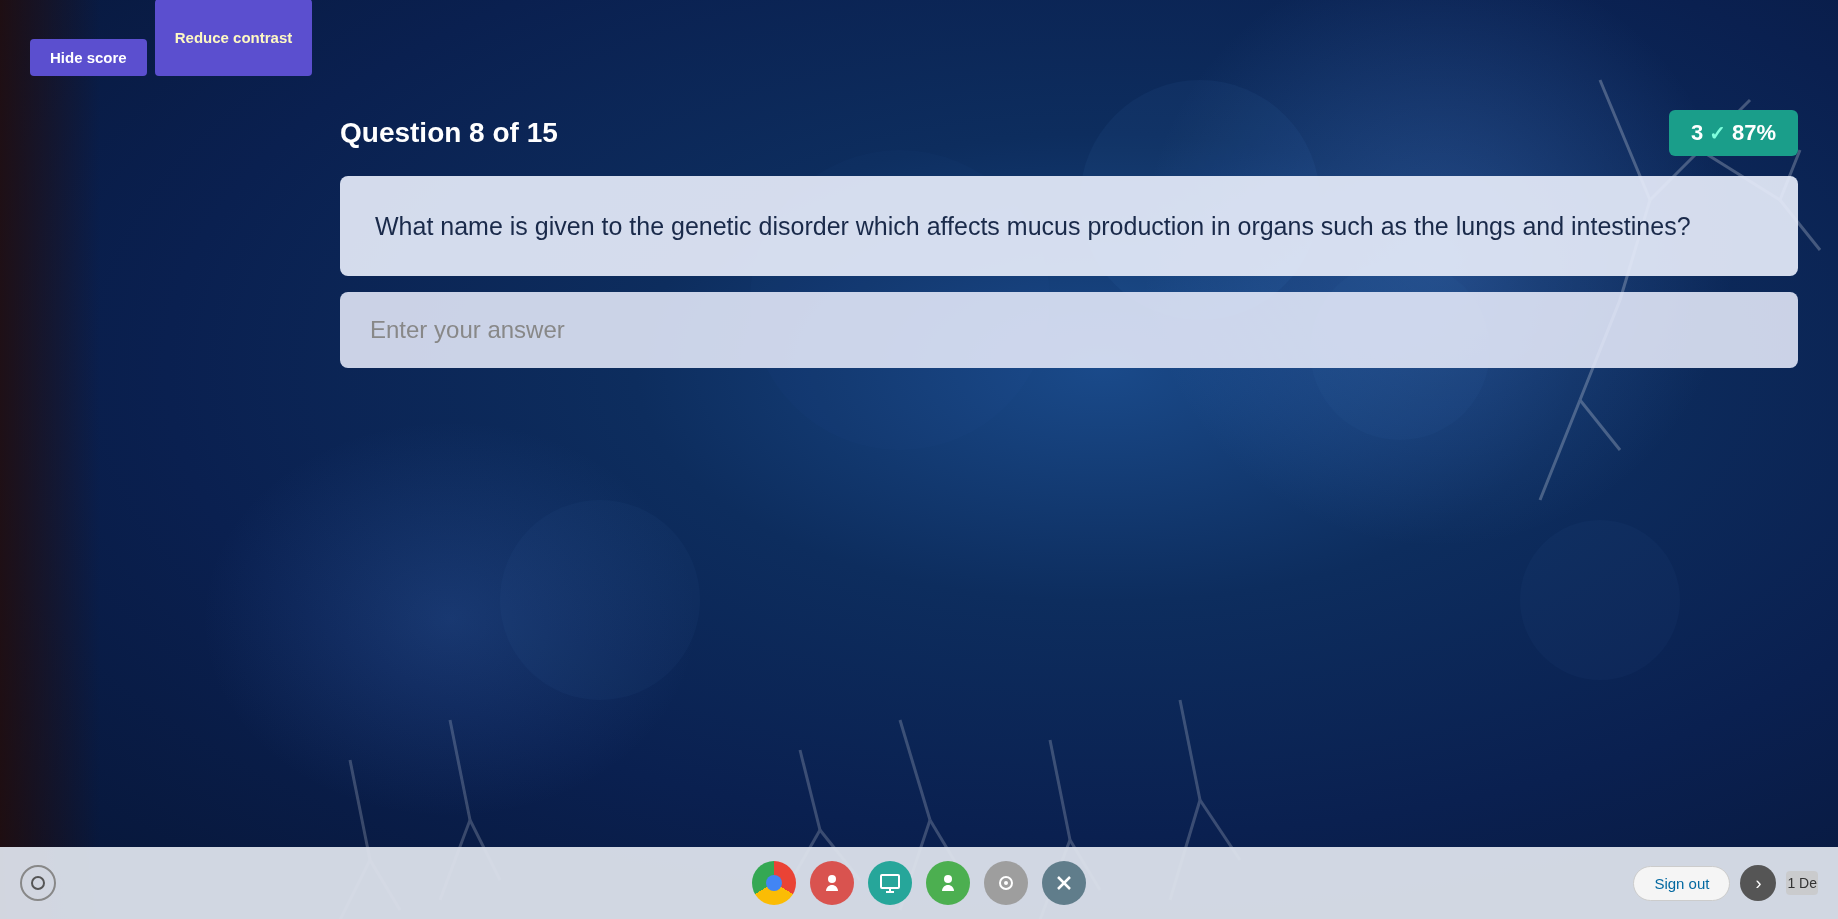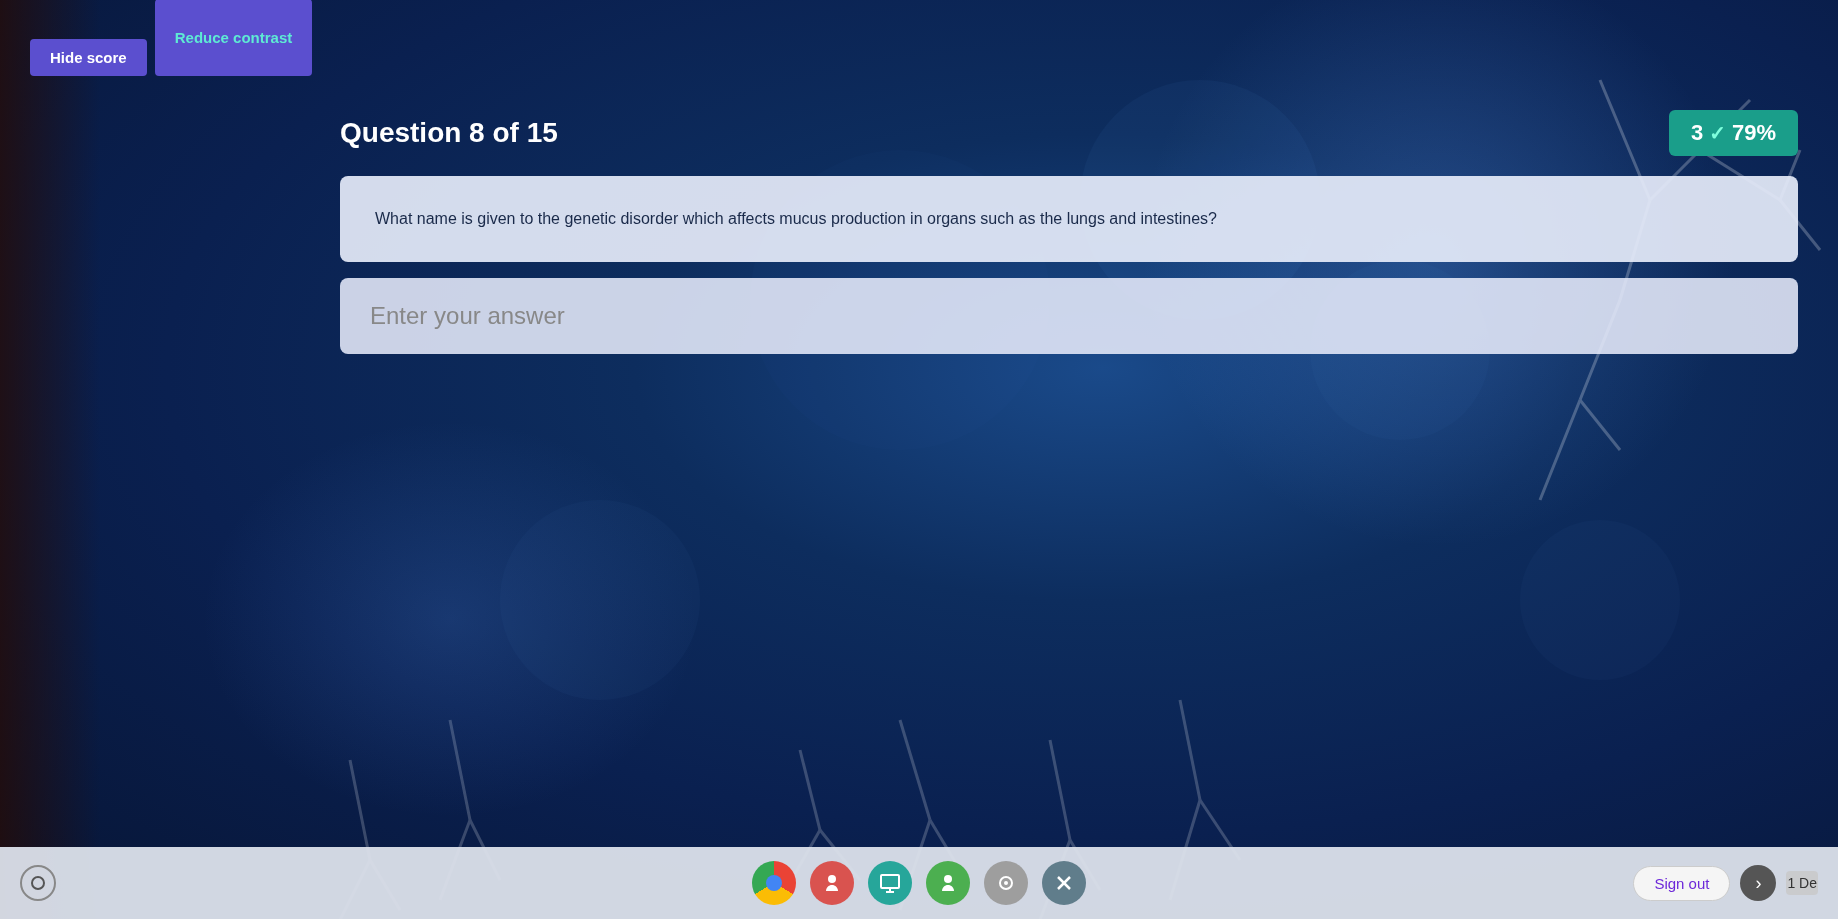--- a/index.html
+++ b/index.html
@@ -96,21 +96,21 @@
     }
 
     .btn-hide-score {
       background: #5b4fcf;
       color: #ffffff;
       margin-top: 40px;
     }
 
     .btn-reduce-contrast {
       background: #5b4fcf;
-      color: #5eead4;
+      color: #fef9c3;
     }
 
     .main-content {
       position: absolute;
       top: 90px;
       left: 320px;
       right: 20px;
       bottom: 90px;
       z-index: 10;
       padding: 20px;
@@ -148,21 +148,21 @@
 
     .question-card {
       background: rgba(230, 235, 250, 0.92);
       border-radius: 8px;
       padding: 30px 35px;
       margin-bottom: 16px;
     }
 
     .question-text {
       color: #1a2a4a;
-      font-size: 16px;
+      font-size: 25px;
       line-height: 1.6;
     }
 
     .answer-card {
       background: rgba(230, 235, 250, 0.88);
       border-radius: 8px;
       padding: 6px 10px;
     }
 
     .answer-input {
@@ -267,21 +267,21 @@
       gap: 10px;
     }
 
     .sign-out-btn {
       background: #f5f5f5;
       border: 1px solid #ccc;
       border-radius: 20px;
       padding: 8px 20px;
       font-size: 15px;
       font-weight: 500;
-      color: #6d28d9;
+      color: #0369a1;
       cursor: pointer;
     }
 
     .taskbar-dot-btn {
       width: 36px;
       height: 36px;
       border-radius: 50%;
       background: #555;
       color: white;
       border: none;
@@ -367,21 +367,21 @@
     <button class="header-btn btn-reduce-contrast">Reduce contrast</button>
   </div>
 </div>
 
 <div class="main-content">
   <div class="question-header">
     <div class="question-label">Question 8 of 15</div>
     <div class="score-badge">
       <span>3</span>
       <span class="score-check">✓</span>
-      <span>79%</span>
+      <span>87%</span>
     </div>
   </div>
 
   <div class="question-card">
     <div class="question-text">What name is given to the genetic disorder which affects mucus production in organs such as the lungs and intestines?</div>
   </div>
 
   <div class="answer-card">
     <input class="answer-input" type="text" placeholder="Enter your answer" style="">
   </div>

